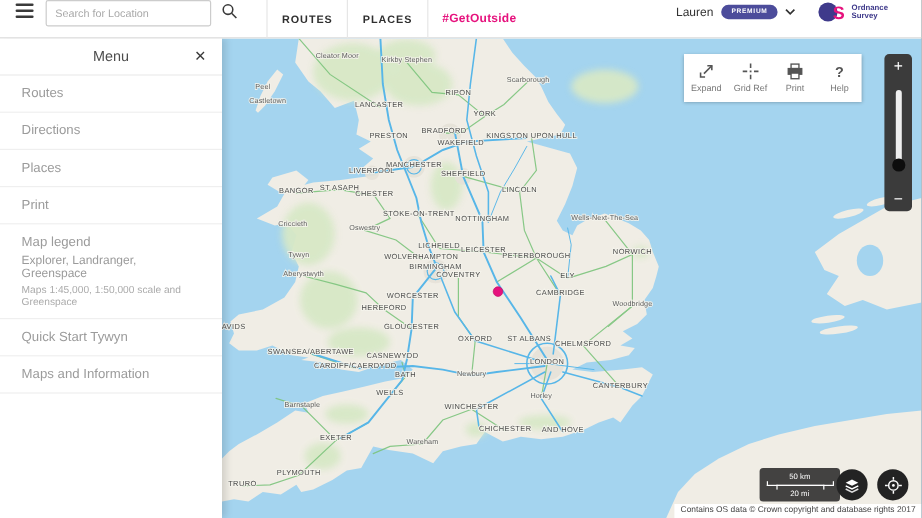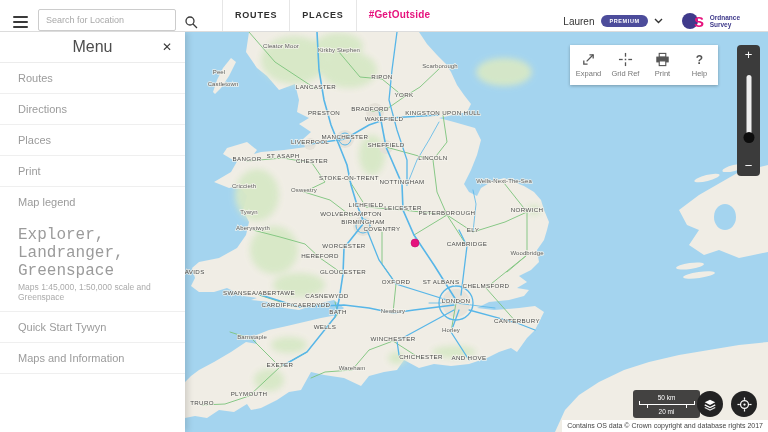--- a/index.html
+++ b/index.html
@@ -1,21 +1,21 @@
 <!DOCTYPE html>
 <html><head>
 <meta charset="utf-8">
 <style>
   html,body{margin:0;padding:0;background:#888;}
   .app{position:relative;width:768px;height:432px;overflow:hidden;background:#fff;
        font-family:"Liberation Sans",sans-serif;-webkit-font-smoothing:antialiased;}
 
   
   .topbar{position:absolute;left:0;top:0;width:768px;height:32px;background:#fff;
-          border-bottom:1px solid #dcdcdc;display:flex;align-items:flex-end;z-index:30;box-sizing:border-box;}
+          border-bottom:1px solid #dcdcdc;display:flex;align-items:flex-start;z-index:30;box-sizing:border-box;}
   .hamburger{margin-left:13px;width:15px;cursor:pointer;}
   .hamburger div{height:2px;background:#3a3a3a;margin:3px 0;border-radius:1px;}
   .searchbox{margin-left:10px;width:122px;height:20px;border:1px solid #ccc;border-radius:2px;
              font-size:9px;padding:0 7px;color:#444;outline:none;font-family:inherit;}
   .searchbox::placeholder{color:#a9a9a9;}
   .sbtn{margin-left:6px;background:none;border:none;padding:2px;cursor:pointer;display:flex;}
   .vline{width:1px;height:32px;background:#e6e6e6;}
   .navitem{font-size:9px;font-weight:bold;letter-spacing:.8px;color:#2f2f2f;padding:0 12px;
            line-height:32px;cursor:pointer;white-space:nowrap;}
   .navitem.pink{color:#e6127d;font-size:10px;letter-spacing:.2px;}
@@ -25,24 +25,24 @@
   .badge{background:#4c4c9b;color:#fff;font-size:5.5px;font-weight:bold;letter-spacing:.6px;
          border-radius:7px;padding:3px 8px;margin-right:6px;cursor:pointer;}
   .chev{margin-right:18px;cursor:pointer;display:flex;}
   .oslogo{display:flex;align-items:center;cursor:pointer;}
   .oslogo .word{font-size:6.5px;font-weight:bold;color:#3f3a8b;line-height:1.15;margin-left:3px;}
 
   
   .sidebar{position:absolute;left:0;top:32px;width:185px;height:400px;background:#fff;z-index:20;
            box-shadow:3px 0 6px rgba(0,0,0,.13);}
   .side-head{position:relative;height:30px;border-bottom:1px solid #ececec;}
-  .side-title{text-align:center;font-size:16px;color:#4d4d4d;line-height:30px;}
+  .side-title{text-align:center;font-size:12px;color:#4d4d4d;line-height:30px;}
   .side-close{position:absolute;right:13px;top:0;line-height:30px;font-size:12px;color:#3a3a3a;cursor:pointer;}
   .side-item{padding:9px 18px;border-bottom:1px solid #efefef;font-size:11px;color:#9b9b9b;cursor:pointer;}
-  .side-item .l2{margin-top:18px;font-size:16px;color:#9b9b9b;font-family:Liberation Mono, monospace;}
+  .side-item .l2{margin-top:4px;font-size:10px;color:#9b9b9b;}
   .side-item .l3{margin-top:2px;font-size:8.5px;color:#ababab;}
 
   
   .mapwrap{position:absolute;left:185px;top:32px;width:583px;height:400px;overflow:hidden;background:#a4d4ef;}
   #map-svg{display:block;width:583px;height:400px;}
   #map-svg text{font-family:"Liberation Sans",sans-serif;fill:#4c4c4c;
                 paint-order:stroke;stroke:rgba(245,243,236,.85);stroke-width:1.6px;}
   #map-svg text.city{font-size:6.2px;letter-spacing:.35px;}
   #map-svg text.town{font-size:6px;fill:#5d5d5d;letter-spacing:.1px;}
 

